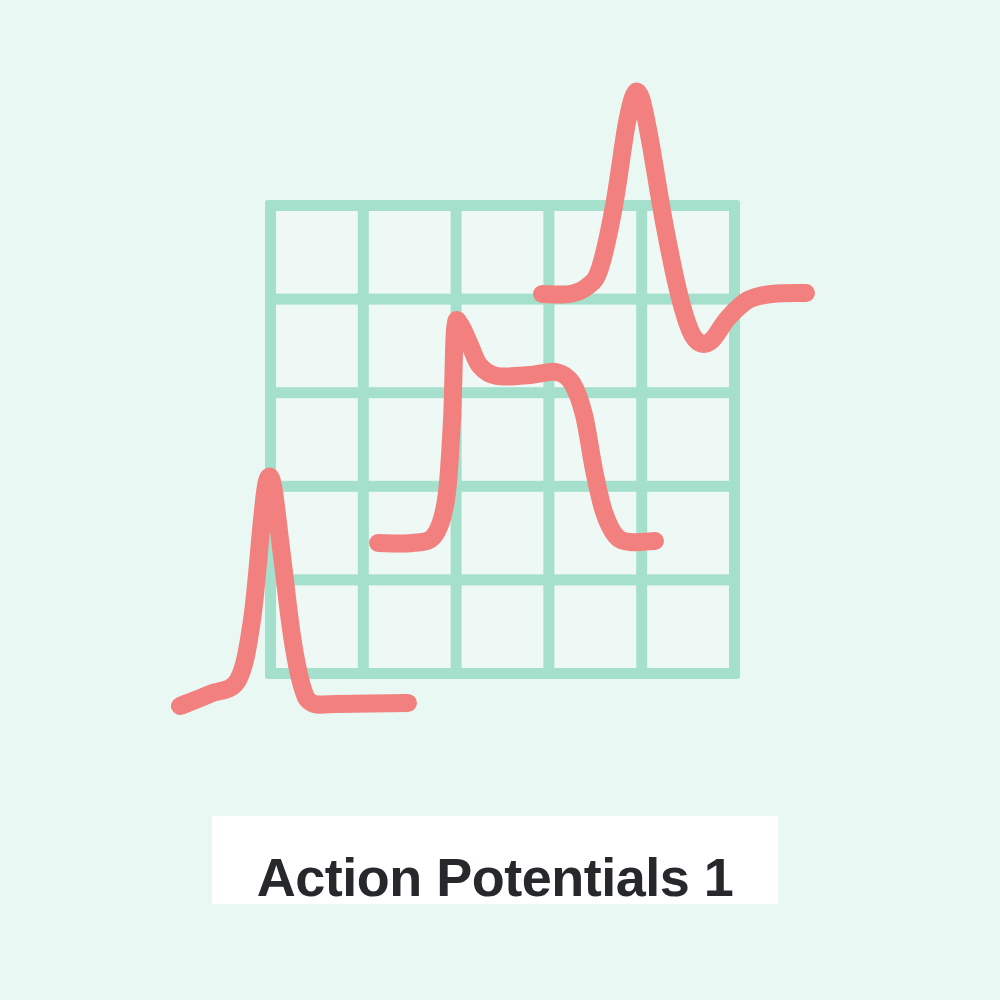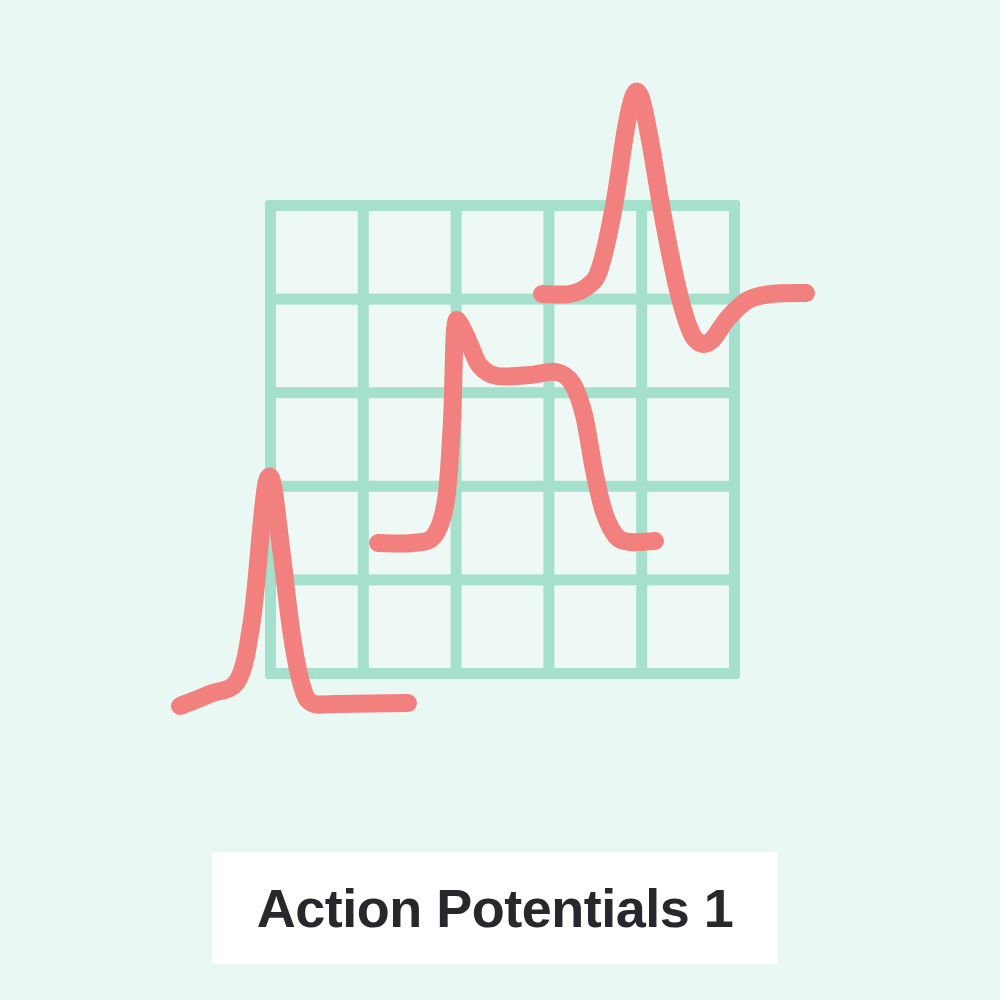--- a/index.html
+++ b/index.html
@@ -27,26 +27,26 @@
     height: 1000px;
   }
   #figure-svg {
     display: block;
     width: 1000px;
     height: 1000px;
   }
   #title-plate {
     position: absolute;
     left: 212px;
-    top: 852px;
+    top: 816px;
     width: 566px;
-    height: 112px;
+    height: 88px;
     background: #FFFFFF;
     display: flex;
-    align-items: center;
+    align-items: flex-end;
     justify-content: center;
   }
   #title-text {
     font-family: "Liberation Sans", sans-serif;
     font-size: 54px;
     font-weight: bold;
     color: #26282C;
     letter-spacing: -0.5px;
     line-height: 1;
     white-space: nowrap;

